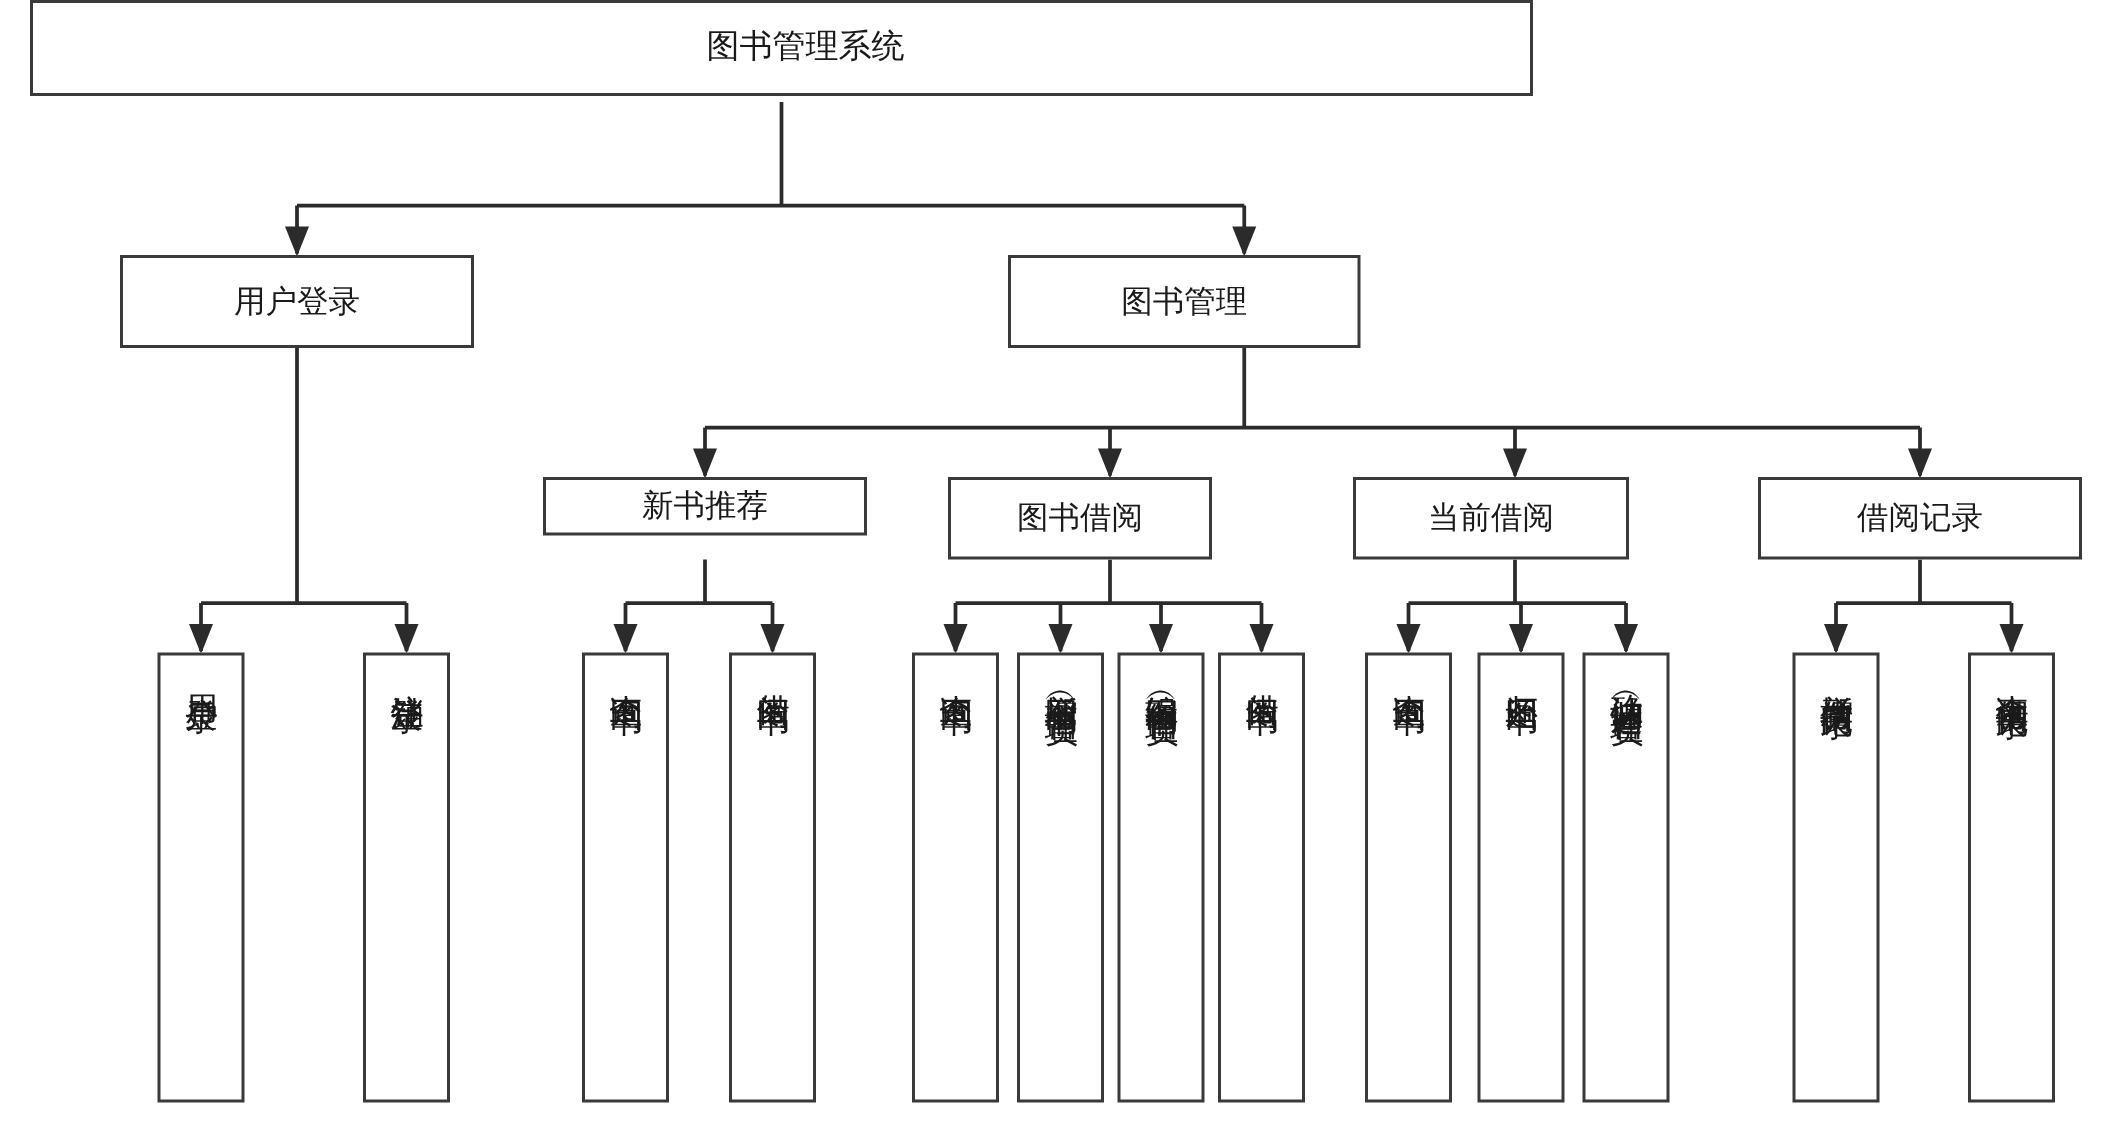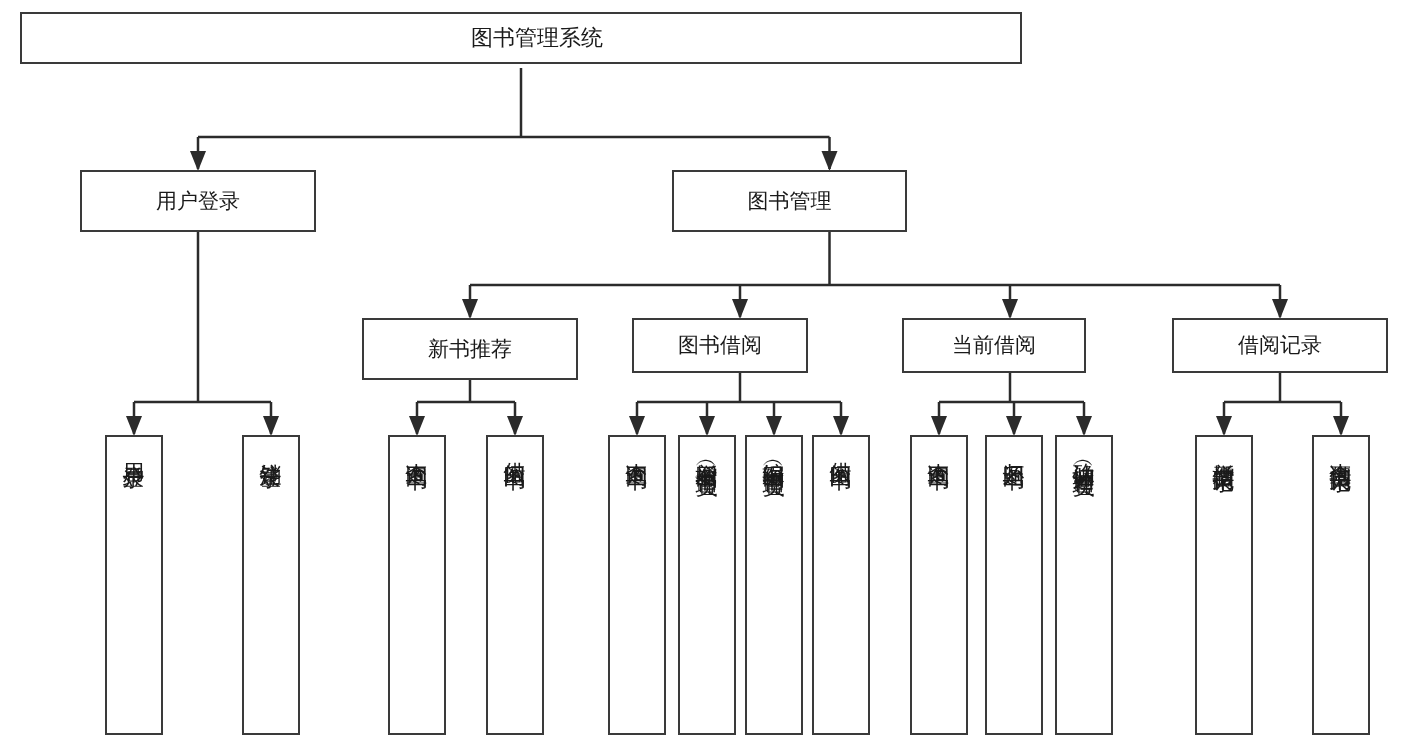--- a/index.html
+++ b/index.html
@@ -119,30 +119,30 @@
       <line x1="1084" y1="402" x2="1084" y2="434" stroke="#2b2b2b" stroke-width="2.5"></line>
       <polygon points="1076,416 1092,416 1084,436" fill="#2b2b2b"></polygon>
       <line x1="1280" y1="373" x2="1280" y2="402" stroke="#2b2b2b" stroke-width="2.5"></line>
       <line x1="1224" y1="402" x2="1341" y2="402" stroke="#2b2b2b" stroke-width="2.5"></line>
       <line x1="1224" y1="402" x2="1224" y2="434" stroke="#2b2b2b" stroke-width="2.5"></line>
       <polygon points="1216,416 1232,416 1224,436" fill="#2b2b2b"></polygon>
       <line x1="1341" y1="402" x2="1341" y2="434" stroke="#2b2b2b" stroke-width="2.5"></line>
       <polygon points="1333,416 1349,416 1341,436" fill="#2b2b2b"></polygon>
     </svg>
   <div id="nodes">
-      <div class="node horiz root" style="left: 20px; top: 12px; width: 1002px; height: 52px; padding-left: 32px;">
+      <div class="node horiz root" style="left: 20px; top: 0; width: 1002px; height: 64px; padding-left: 32px;">
         <span class="label">图书管理系统</span>
       </div>
       <div class="node horiz" style="left: 80px; top: 170px; width: 236px; height: 62px;">
         <span class="label">用户登录</span>
       </div>
       <div class="node horiz" style="left: 672px; top: 170px; width: 235px; height: 62px;">
         <span class="label">图书管理</span>
       </div>
-      <div class="node horiz" style="left: 362px; top: 318px; width: 216px; height: 62px;">
+      <div class="node horiz" style="left: 362px; top: 318px; width: 216px; height: 39px;">
         <span class="label">新书推荐</span>
       </div>
       <div class="node horiz" style="left: 632px; top: 318px; width: 176px; height: 55px;">
         <span class="label">图书借阅</span>
       </div>
       <div class="node horiz" style="left: 902px; top: 318px; width: 184px; height: 55px;">
         <span class="label">当前借阅</span>
       </div>
       <div class="node horiz" style="left: 1172px; top: 318px; width: 216px; height: 55px;">
         <span class="label">借阅记录</span>

